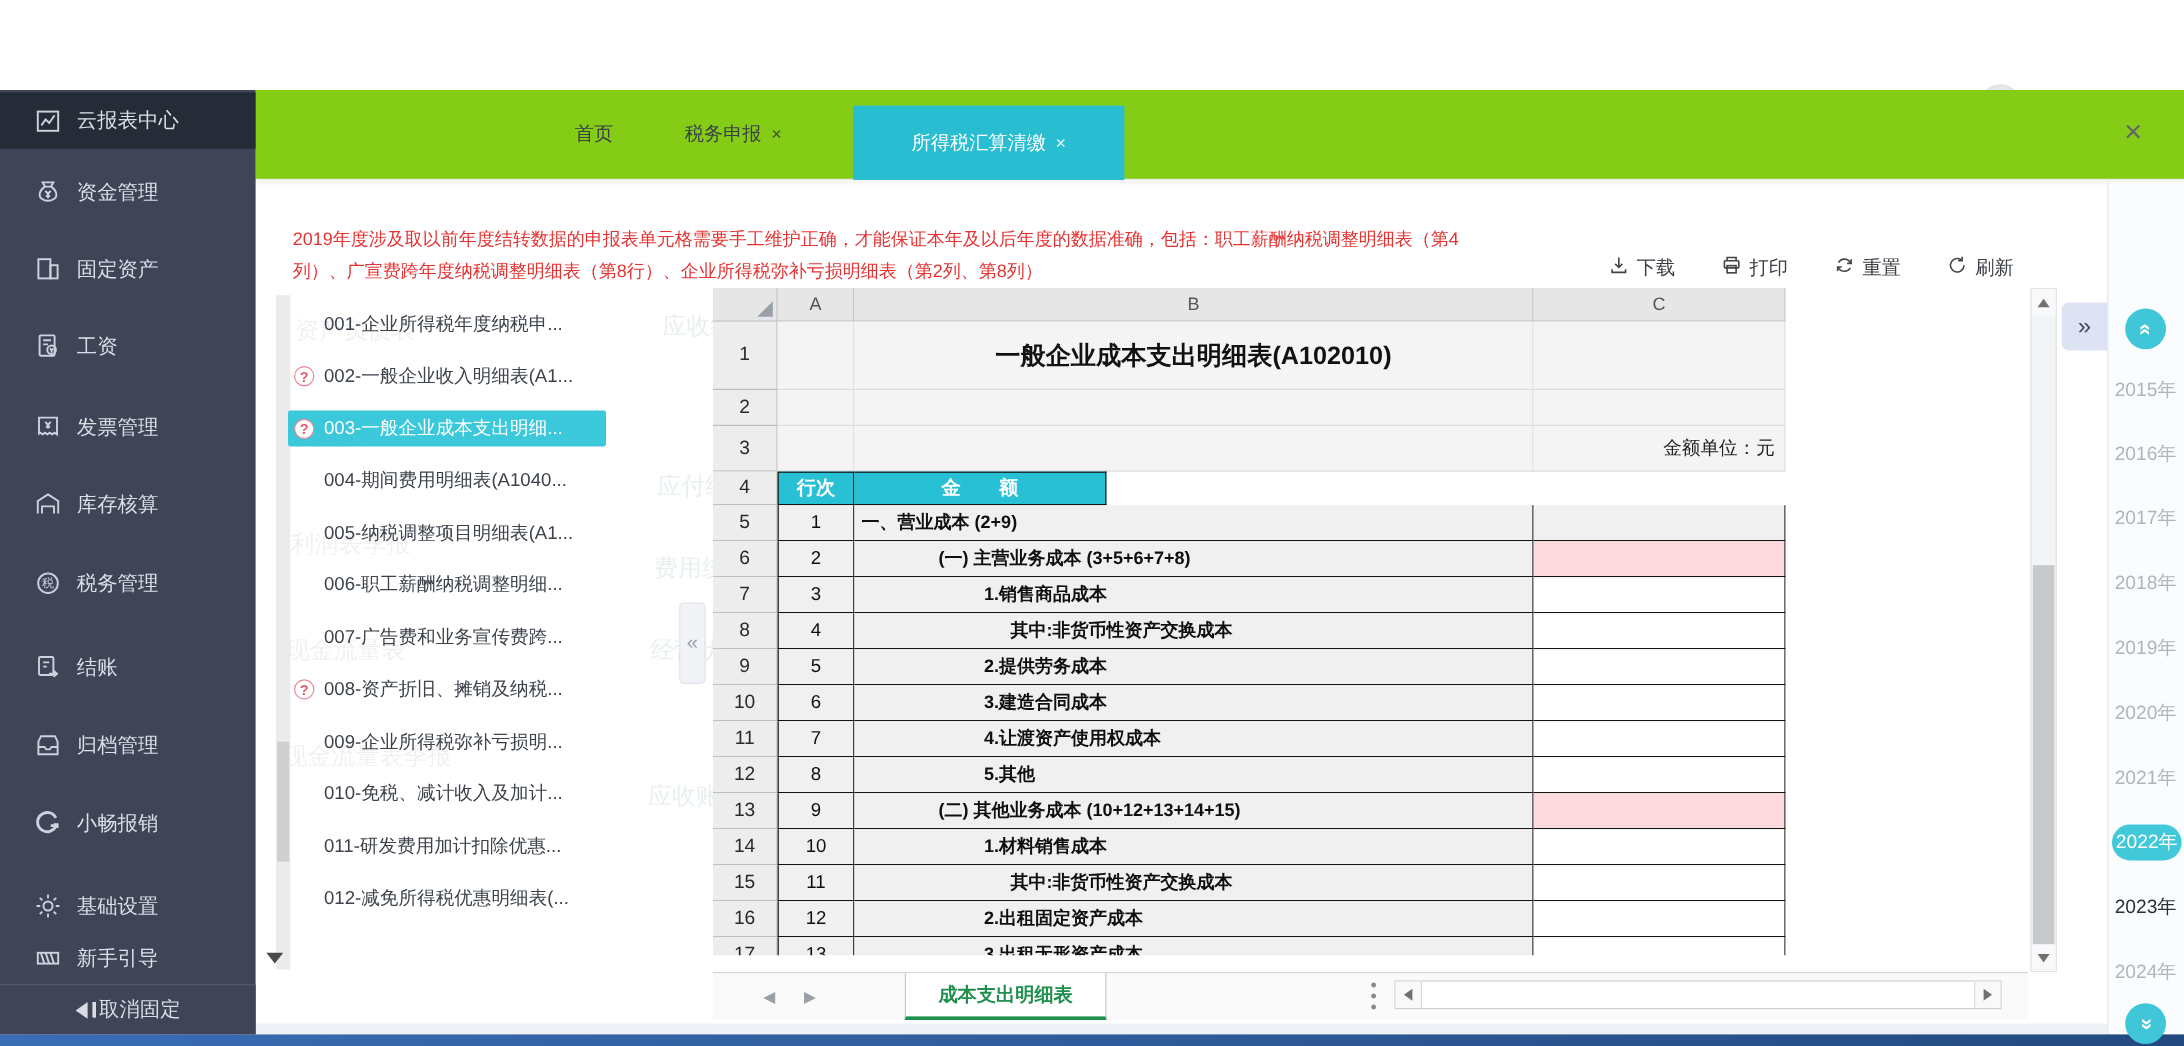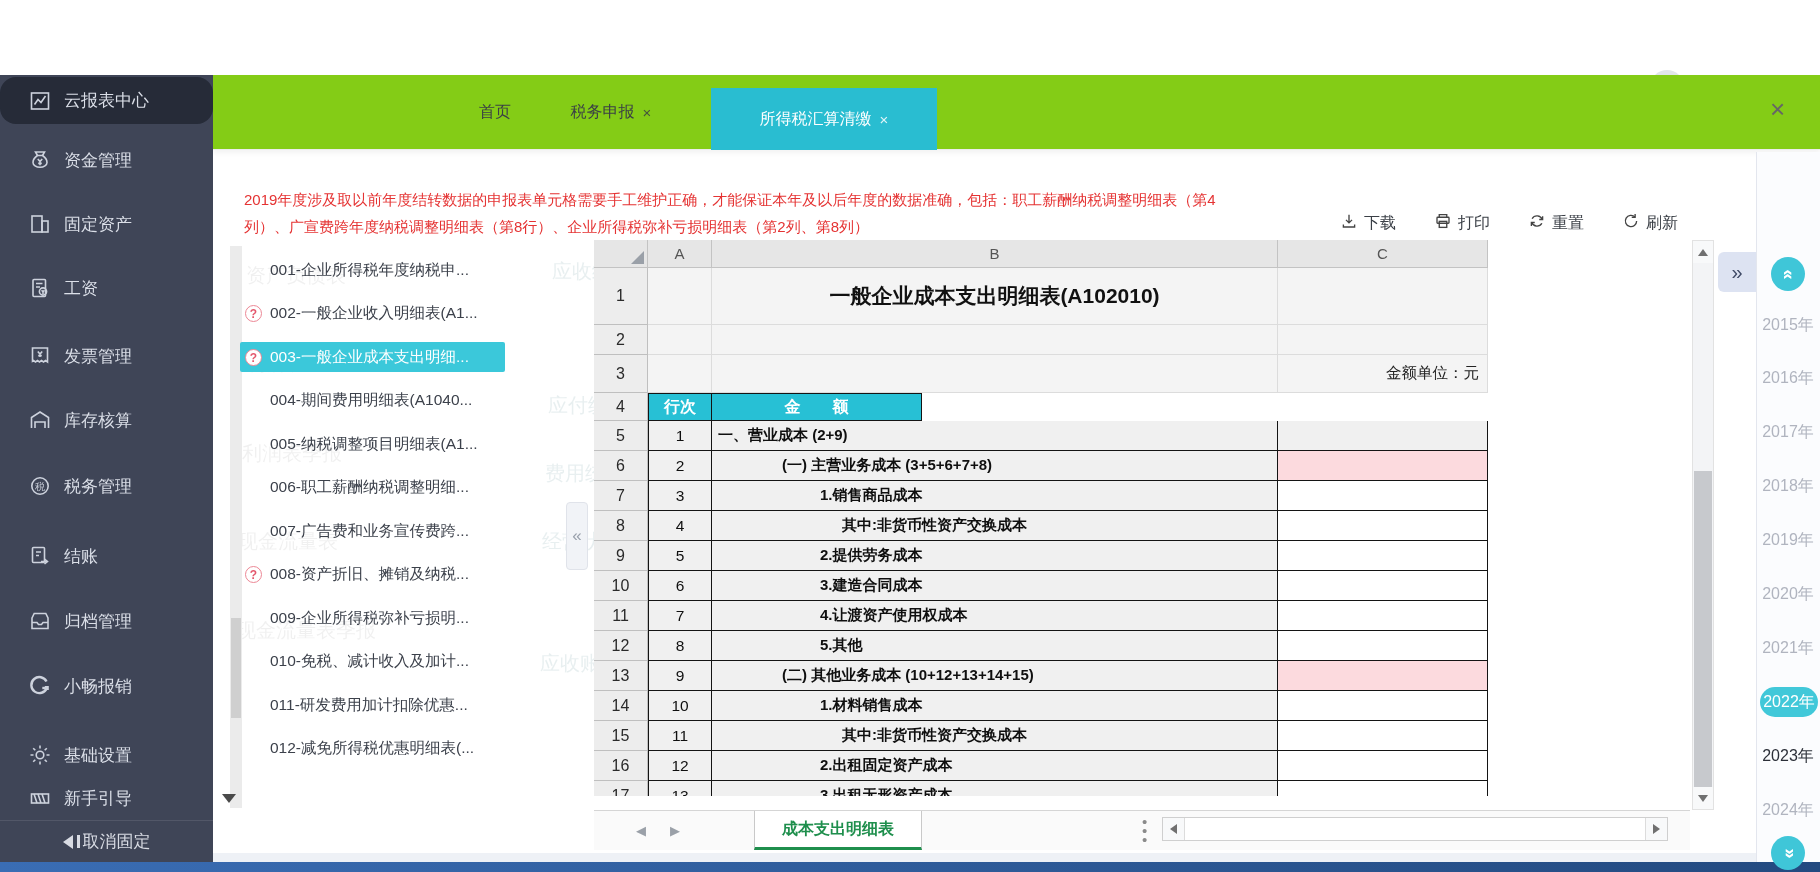--- a/index.html
+++ b/index.html
@@ -115,21 +115,21 @@
          display:flex;align-items:center;justify-content:center;z-index:7;font-size:18px;font-weight:bold;}
   .ycirc span{display:inline-block;transform:rotate(90deg);}
   .ycirc.dn span{transform:rotate(-90deg);}
   .year{position:absolute;left:1756px;width:64px;height:30px;display:flex;align-items:center;justify-content:center;
         font-size:16px;color:#b0b4bf;z-index:6;white-space:nowrap;}
   .year.selected{left:1760px;width:58px;background:#41c8d9;color:#fff;border-radius:15px;}
   .year.current{color:#2b2f38;}
 
   
   #sidebar{left:0;top:75px;width:213px;height:787px;background:#3f4557;z-index:5;}
-  .side-item{position:absolute;left:0;width:213px;height:46px;display:flex;align-items:center;color:#dbdfe8;font-size:17px;border-radius:16px;}
+  .side-item{position:absolute;left:0;width:213px;height:46px;display:flex;align-items:center;color:#dbdfe8;font-size:17px;}
   .side-item.active{background:#262b38;height:47px;}
   .sicon{position:absolute;left:28px;width:24px;height:24px;color:#cdd2dd;}
   .slabel{position:absolute;left:64px;white-space:nowrap;}
   #side-up{position:absolute;left:192px;top:14px;width:0;height:0;border-left:6px solid transparent;
            border-right:6px solid transparent;border-bottom:8px solid #8f95a5;}
   #unpin{position:absolute;left:0;top:745px;width:213px;height:42px;background:#3f4557;border-top:1px solid rgba(255,255,255,.10);
          display:flex;align-items:center;justify-content:center;gap:2px;color:#d9dce4;font-size:17px;z-index:2;}
   #unpin .tri{width:0;height:0;border-top:7px solid transparent;border-bottom:7px solid transparent;border-right:10px solid #d9dce4;}
   #unpin .bar{width:3px;height:13px;background:#d9dce4;margin-left:2px;margin-right:1px;}
 

